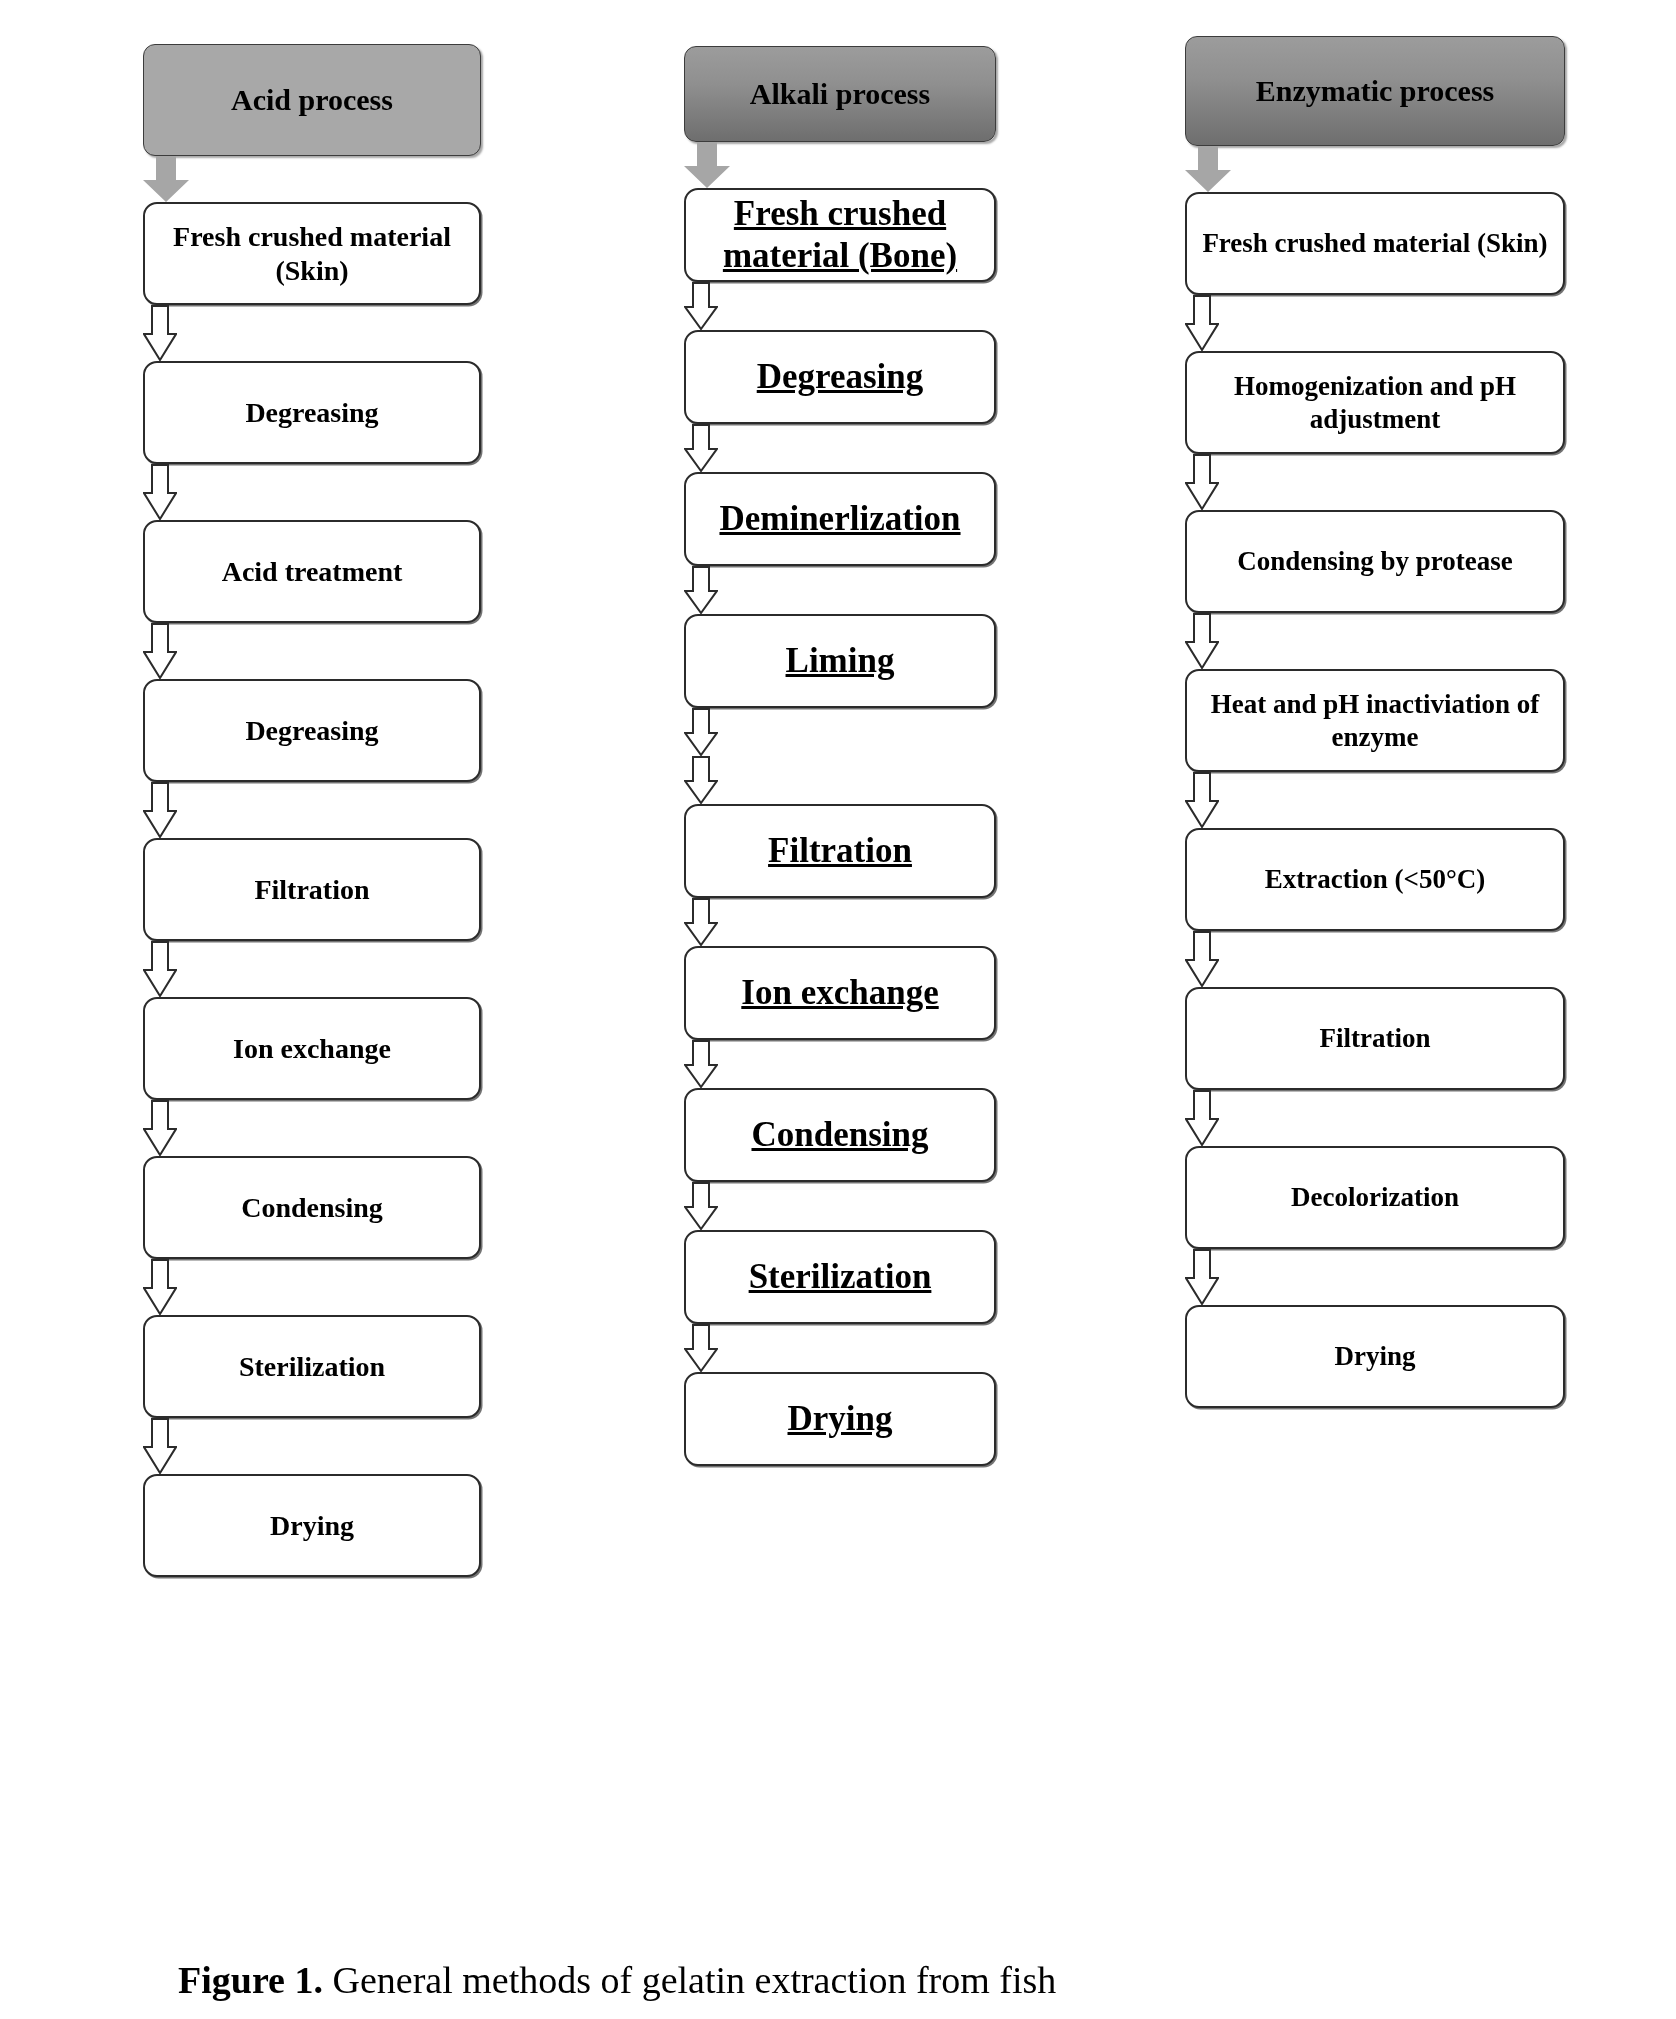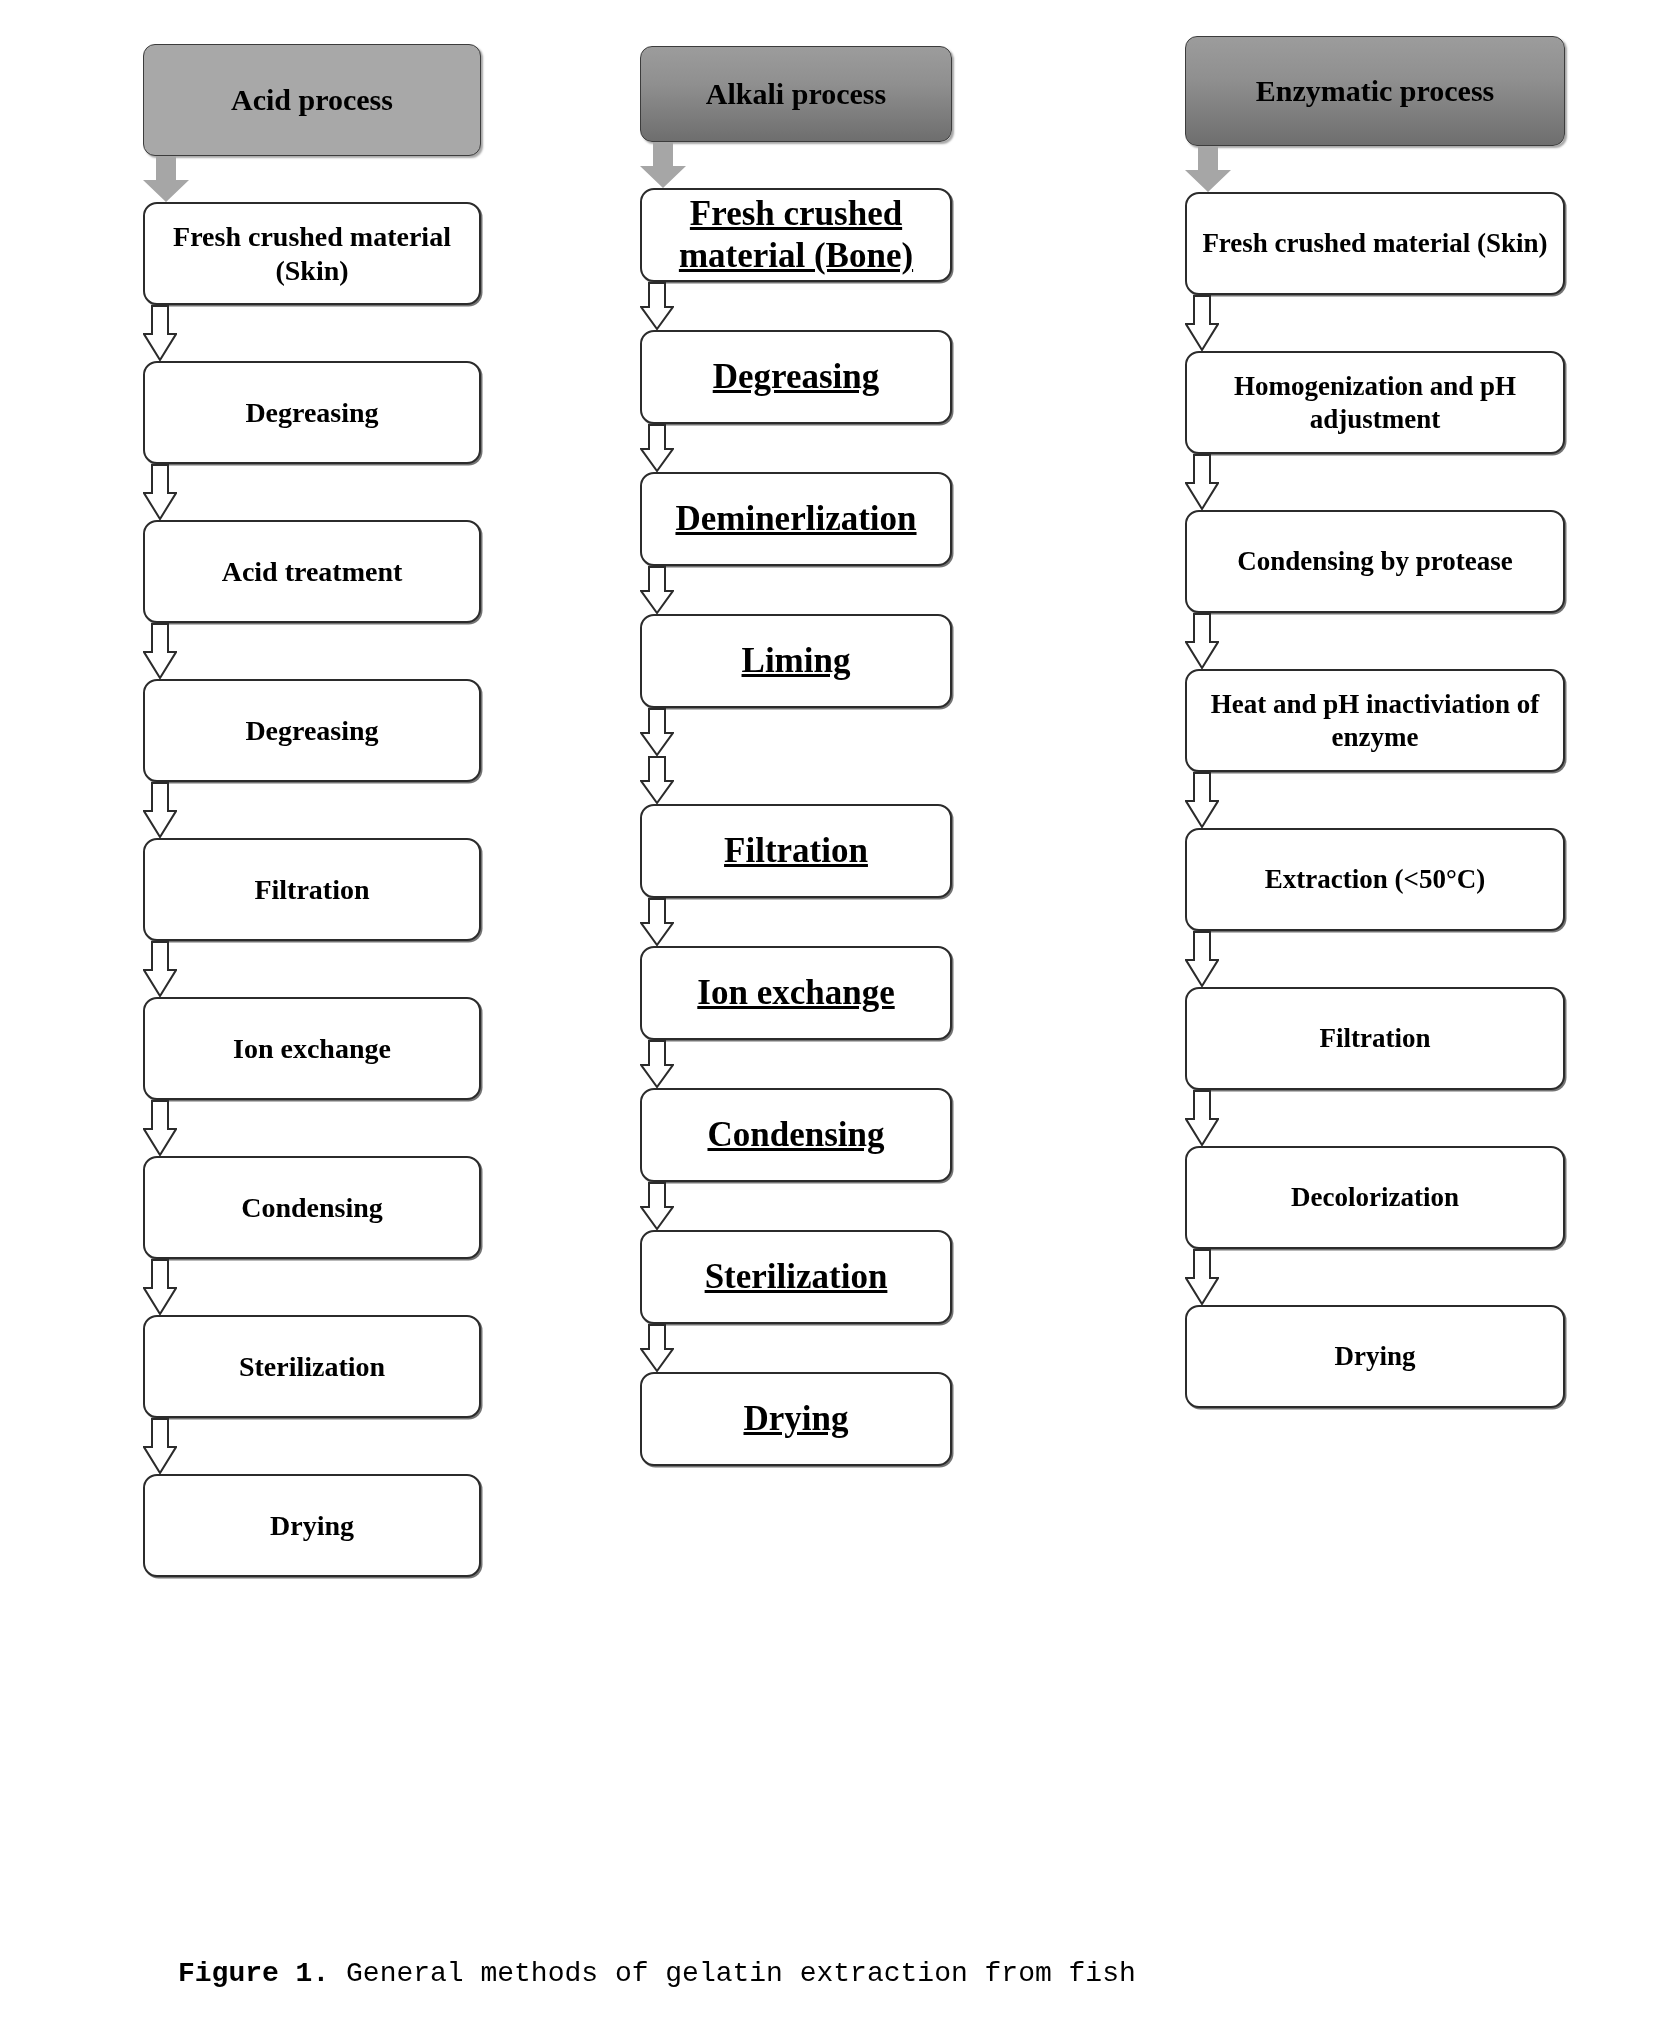--- a/index.html
+++ b/index.html
@@ -23,21 +23,21 @@
 
   
   .column {
     position: absolute;
     top: 0;
     display: flex;
     flex-direction: column;
     align-items: flex-start;
   }
   #col-acid     { left: 143px;  width: 338px; }
-  #col-alkali   { left: 640px;  width: 312px; }
+  #col-alkali   { left: 684px;  width: 312px; }
   #col-enzymatic{ left: 1185px; width: 380px; }
 
   
   .process-header {
     box-sizing: border-box;
     width: 100%;
     border: 1.5px solid #3c3c3c;
     border-radius: 12px;
     color: #000000;
     font-weight: bold;
@@ -102,24 +102,24 @@
   
   #col-acid .step-box      { font-size: 28px; }
   #col-alkali .step-box    { font-size: 35px; text-decoration: underline; }
   #col-enzymatic .step-box { font-size: 27px; }
 
   
   #caption {
     position: absolute;
     left: 178px;
     top: 1958px;
-    font-size: 28px;
+    font-size: 38px;
     color: #000000;
     white-space: nowrap;
-    font-family: Liberation Mono, monospace;
+    font-family: Liberation Serif, serif;
   }
   #caption .caption-label {
     font-weight: bold;
   }
 </style>
 </head>
 <body>
 
 <div id="canvas">
 

